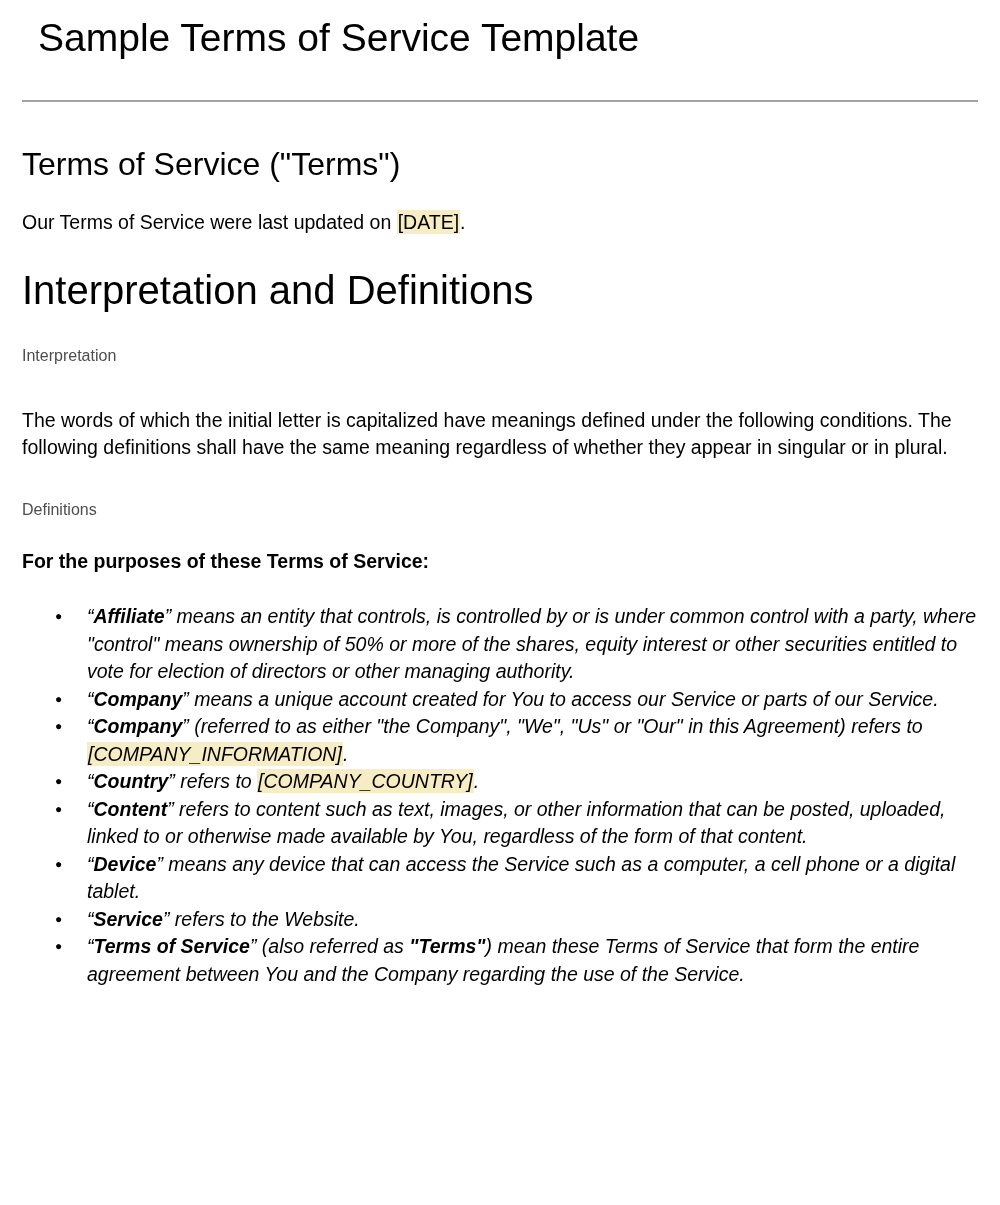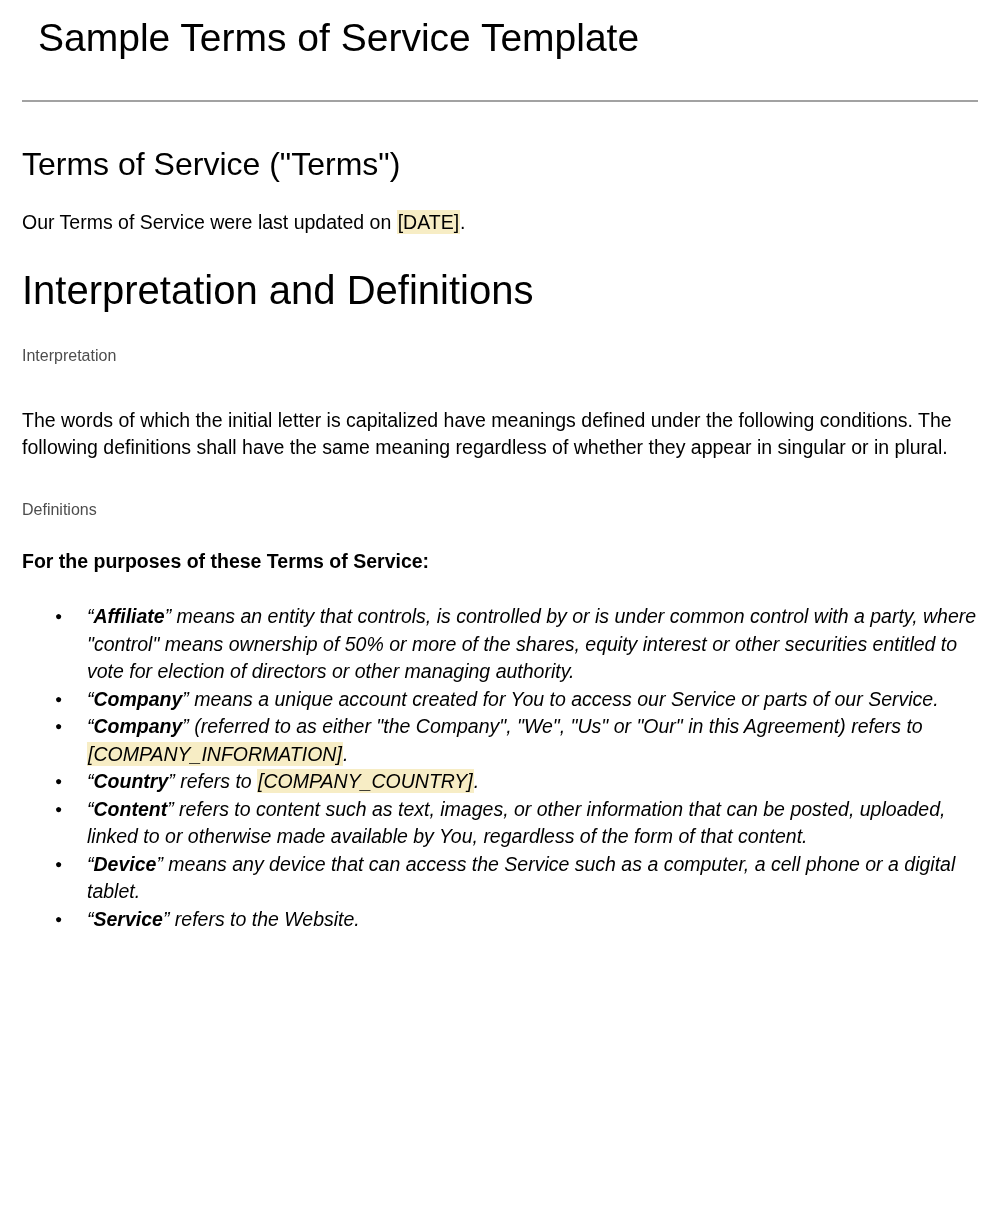--- a/index.html
+++ b/index.html
@@ -116,15 +116,16 @@
   <p class="body-text defs-lead">For the purposes of these Terms of Service:</p>
 
   <ul class="defs-list" id="defs-list">
       <li><span>“</span><strong>Affiliate</strong><span>” means an entity that controls, is controlled by or is under common control with a party, where "control" means ownership of 50% or more of the shares, equity interest or other securities entitled to vote for election of directors or other managing authority.</span></li>
       <li><span>“</span><strong>Company</strong><span>” means a unique account created for You to access our Service or parts of our Service.</span></li>
       <li><span>“</span><strong>Company</strong><span>” (referred to as either "the Company", "We", "Us" or "Our" in this Agreement) refers to </span><span class="hl">[COMPANY_INFORMATION]</span><span>.</span></li>
       <li><span>“</span><strong>Country</strong><span>” refers to </span><span class="hl">[COMPANY_COUNTRY]</span><span>.</span></li>
       <li><span>“</span><strong>Content</strong><span>” refers to content such as text, images, or other information that can be posted, uploaded, linked to or otherwise made available by You, regardless of the form of that content.</span></li>
       <li><span>“</span><strong>Device</strong><span>” means any device that can access the Service such as a computer, a cell phone or a digital tablet.</span></li>
       <li><span>“</span><strong>Service</strong><span>” refers to the Website.</span></li>
+      <li><span>“</span><strong>Terms of Service</strong><span>” (also referred as </span><strong>"Terms"</strong><span>) mean these Terms of Service that form the entire agreement between You and the Company regarding the use of the Service.</span></li>
     </ul>
 
 </main>
 
 </body></html>

